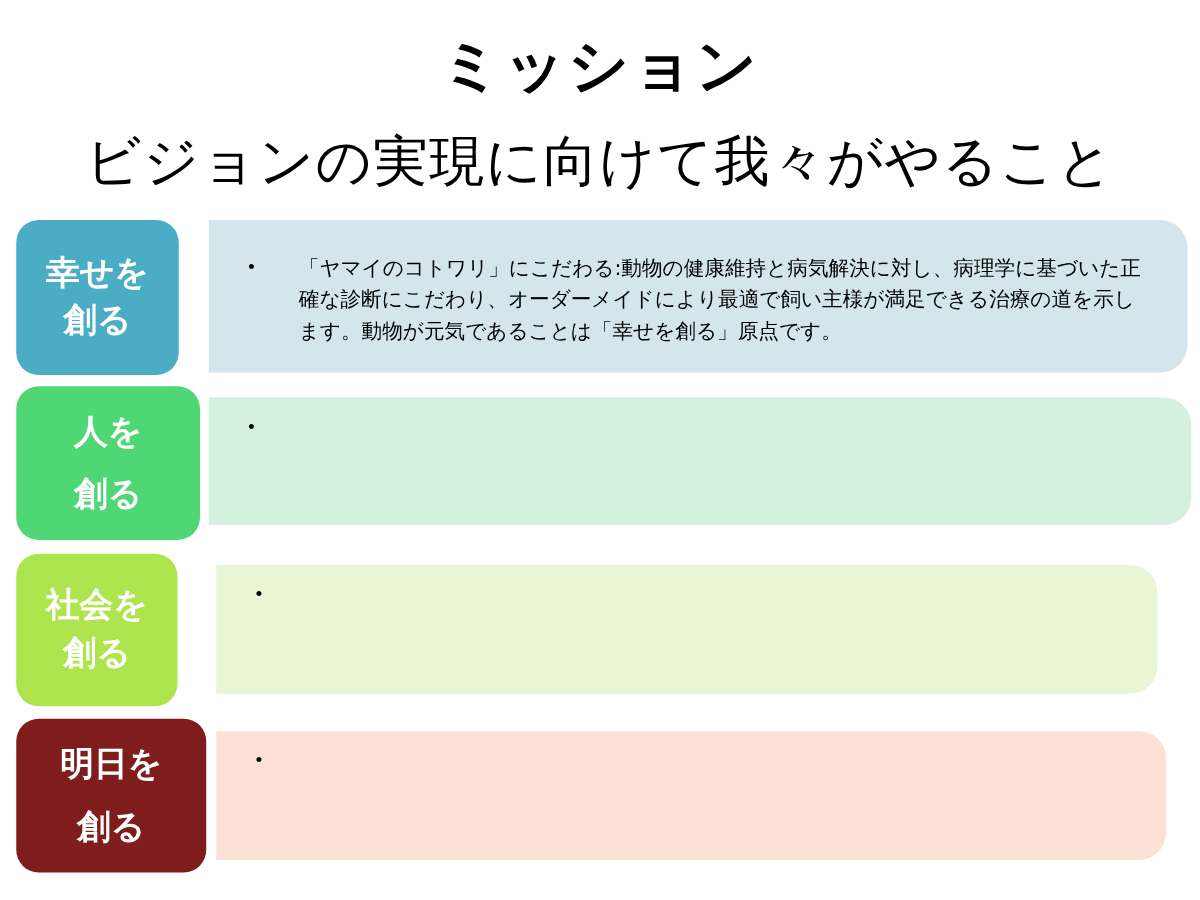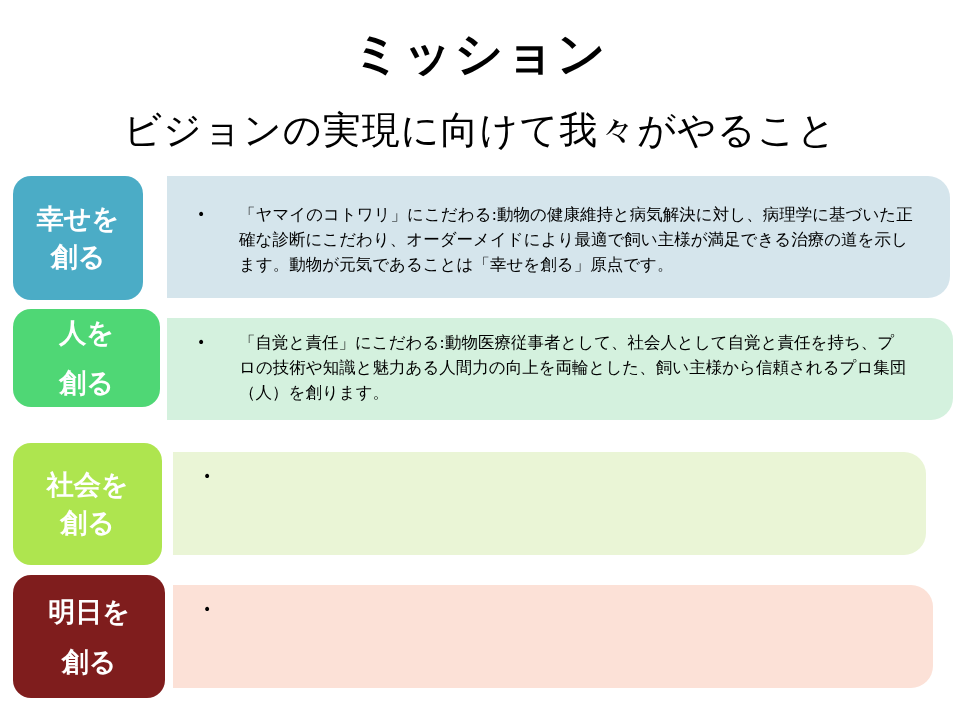--- a/index.html
+++ b/index.html
@@ -1,21 +1,21 @@
 <!DOCTYPE html>
 <html><head>
 <meta charset="utf-8">
 <style>
   html, body { margin: 0; padding: 0; background: #ffffff; }
   body { width: 960px; height: 720px; position: relative; overflow: hidden;
          font-family: "DejaVu Sans", "Liberation Sans", sans-serif; color: #000; }
   .title { position: absolute; left: 0; width: 960px; text-align: center; top: 18px;
            font-size: 48px; font-weight: bold; line-height: 70px; letter-spacing: 2px; }
   .subtitle { position: absolute; left: 0; width: 960px; text-align: center; top: 102px;
-              font-size: 38px; line-height: 56px; letter-spacing: 1px; }
+              font-size: 44px; line-height: 56px; letter-spacing: 1px; }
   .label-box { position: absolute; border-radius: 18px; color: #fff; font-weight: bold;
                display: flex; flex-direction: column; align-items: center; justify-content: center;
                font-size: 27px; line-height: 38px; text-align: center; }
   .content-box { position: absolute; border-radius: 0 22px 22px 0; box-sizing: border-box;
                  padding: 26px 24px 0 28px; font-size: 16.5px; line-height: 25px; }
   .content-box .bullet { position: absolute; left: 30px; top: 26px; font-size: 14px; }
   .content-box .text { margin-left: 14px; }
   .content-box .lead { font-weight: normal; }
 </style>
 </head>
@@ -28,32 +28,29 @@
   <span>幸せを</span>
   <span>創る</span>
 </div>
 <div class="content-box" style="left:167px; top:176px; width:783px; height:122px; background:#D5E5EC; padding-top:26px;">
   <span class="bullet">•</span>
   <div class="text" style="padding-left:30px; padding-right:10px;">
     <span class="lead">「ヤマイのコトワリ」にこだわる:</span><span>動物の健康維持と病気解決に対し、病理学に基づいた正確な診断にこだわり、オーダーメイドにより最適で飼い主様が満足できる治療の道を示します。動物が元気であることは「幸せを創る」原点です。</span>
   </div>
 </div>
 
-<div class="label-box" style="left:13px; top:309px; width:147px; height:98px; background:#4FD775; line-height:50px;">
+<div class="label-box" style="left:13px; top:309px; width:147px; height:123px; background:#4FD775; line-height:50px;">
   <span>人を</span>
   <span>創る</span>
 </div>
 <div class="content-box" style="left:167px; top:318px; width:786px; height:102px; background:#D4F1DE; padding-top:12px;">
   <span class="bullet" style="top:12px;">•</span>
-  <div class="text" style="padding-left:30px; padding-right:20px;">
-    <span class="lead">「自覚と責任」にこだわる:</span><span>動物医療従事者として、社会人として自覚と責任を持ち、プロの技術や知識と魅力ある人間力の向上を両輪とした、飼い主様から信頼されるプロ集団（人）を創ります。</span>
-  </div>
 </div>
 
-<div class="label-box" style="left:13px; top:443px; width:149px; height:122px; background:#AEE54F;">
+<div class="label-box" style="left:13px; top:443px; width:129px; height:122px; background:#AEE54F;">
   <span>社会を</span>
   <span>創る</span>
 </div>
 <div class="content-box" style="left:173px; top:452px; width:753px; height:103px; background:#EAF5D6; padding-top:12px;">
   <span class="bullet" style="top:12px;">•</span>
 </div>
 
 <div class="label-box" style="left:13px; top:575px; width:152px; height:123px; background:#7f1d1d; line-height:50px;">
   <span>明日を</span>
   <span>創る</span>

